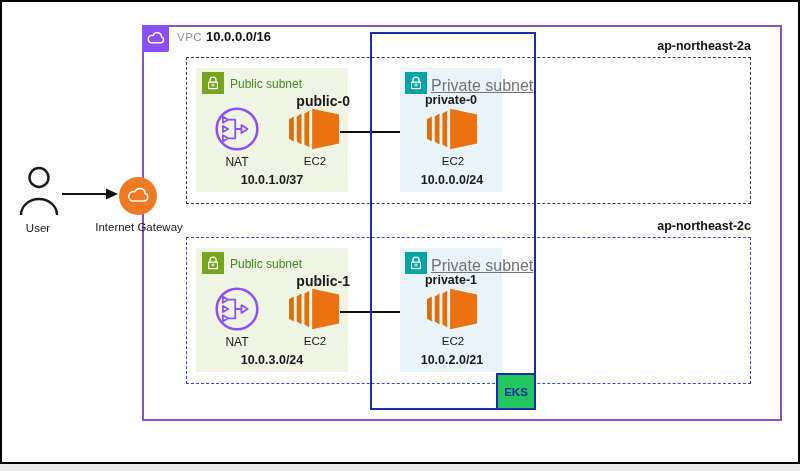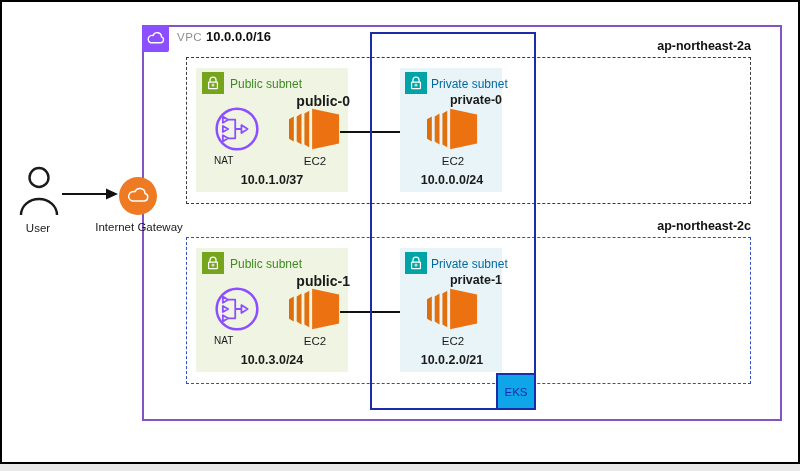--- a/index.html
+++ b/index.html
@@ -28,38 +28,38 @@
   .az-c .az-dash-box { border:1.5px dashed #2F4DC9; }
   .az-label { left:451px; top:39px; width:300px; text-align:right; font-size:12.5px; font-weight:bold; color:#111; }
 
   
   .public-box  { left:196px; top:68px; width:152px; height:124px; background:#F0F4E3; }
   .private-box { left:400px; top:68px; width:102px; height:124px; background:#E8F4F8; }
   .lock-badge { width:22px; height:22px; display:flex; align-items:center; justify-content:center; }
   .lock-public  { left:202px; top:72px; background:#76A41C; }
   .lock-private { left:405px; top:72px; background:#00A4A6; }
   .badge-public-text  { left:230px; top:77px; font-size:12px; color:#3E8B21; }
-  .badge-private-text { left:431px; top:77px; font-size:12px; color:#0369a1; }
+  .badge-private-text { left:431px; top:77px; font-size:16px; color:#737373;text-decoration:underline; }
   .pub-name  { left:270px; top:93px; width:80px;  text-align:right; font-size:14px; font-weight:bold; }
-  .priv-name { left:400px; top:93px; width:102px; text-align:right; font-size:12.5px; font-weight:bold; }
+  .priv-name { left:400px; top:93px; width:102px; text-align:center; font-size:12.5px; font-weight:bold; }
   .nat-icon { left:214px; top:106px; }
-  .nat-label { left:214px; top:155px; width:46px; font-size:10px; }
+  .nat-label { left:214px; top:155px; width:46px; text-align:center; font-size:12px; }
   .ec2-pub-icon { left:289px; top:107px; }
   .ec2-pub-label { left:289px; top:155px; width:52px; text-align:center; font-size:11.5px; }
   .ec2-priv-icon { left:427px; top:107px; }
   .ec2-priv-label { left:427px; top:155px; width:52px; text-align:center; font-size:11.5px; }
   .pub-cidr  { left:196px; top:173px; width:152px; text-align:center; font-size:12.5px; font-weight:bold; }
   .priv-cidr { left:400px; top:173px; width:104px; text-align:center; font-size:12.5px; font-weight:bold; }
   .row-arrow { left:340px; top:124px; }
 
   
   #eks-cluster-box { left:370px; top:32px; width:166px; height:378px; border:2px solid #1B2CA8; }
-  #eks-box { left:496px; top:373px; width:40px; height:37px; background:#0ea5e9; border:2px solid #1B2CA8;
+  #eks-box { left:496px; top:373px; width:40px; height:37px; background:#22c55e; border:2px solid #1B2CA8;
              display:flex; align-items:center; justify-content:center;
-             font-size:11.5px; font-weight:normal; color:#1B2CA8; }
+             font-size:11.5px; font-weight:bold; color:#1B2CA8; }
 
   
   #user-icon { left:17px; top:166px; }
   #user-label { left:8px; top:222px; width:60px; text-align:center; font-size:11.5px; }
   #user-arrow { left:62px; top:186px; }
   #igw-icon { left:119px; top:177px; width:38px; height:38px; background:#EE7A23; border-radius:50%;
               display:flex; align-items:center; justify-content:center; }
   #igw-label { left:92px; top:221px; width:94px; text-align:center; font-size:11.5px; }
 </style>
 </head>

